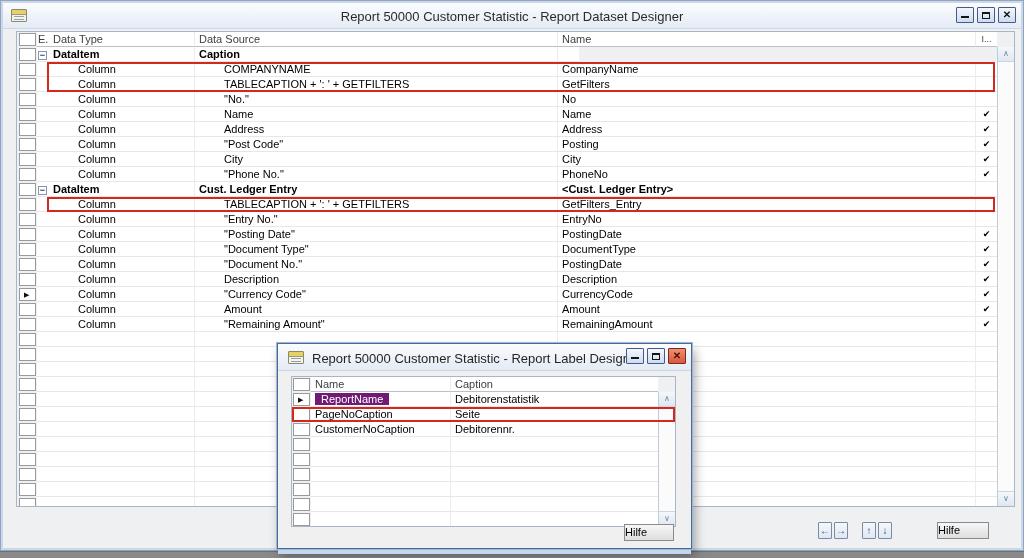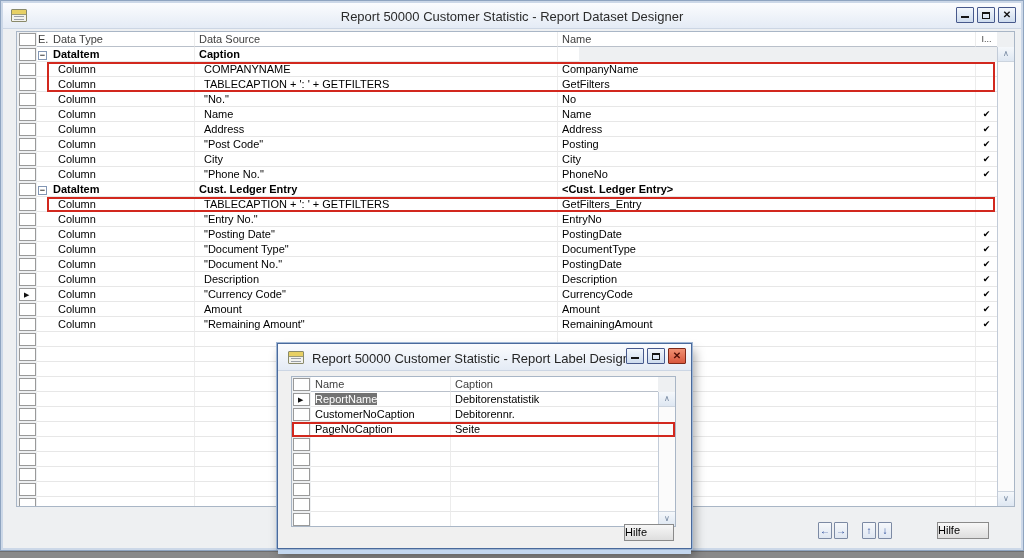--- a/index.html
+++ b/index.html
@@ -61,21 +61,21 @@
     border-bottom: 1px solid #e7e7e7; font-size: 11px; line-height: 14px;
     padding-left: 4px; white-space: nowrap; overflow: hidden; color: #000;
   }
   .vline { border-right: 1px solid #ececec; }
   .c-sel  { width: 20px; background: transparent; }
   .c-exp  { width: 12px; padding-left: 1px; }
   .c-type { width: 146px; }
   .c-src  { width: 363px; }
   .c-name { width: 418px; }
   .c-chk  { width: 21px; text-align: center; padding-left: 0; font-size: 9px; }
-  .indent { padding-left: 9px; }
+  .indent { padding-left: 29px; }
   .bold .b, .bold .hcell { font-weight: bold; }
   .selbox {
     width: 17px; height: 13px; border: 1px solid #9a9a9a; background: #fff;
     margin: 1px 0 0 2px; position: relative;
   }
   .marker {
     position: absolute; left: 4px; top: 1px; font-size: 7px; color: #111; line-height: 10px;
   }
   .expbox {
     display: inline-block; width: 9px; height: 9px; border: 1px solid #8296b4; background: #fff;
@@ -129,21 +129,21 @@
   .dialog .app-icon { left: 10px; top: 7px; }
   .dgrid {
     position: absolute; left: 13px; top: 32px; width: 385px; height: 151px;
     border: 1px solid #a9b6c6; background: #fff;
   }
   .d-sel  { width: 19px; background: transparent; }
   .d-name { width: 140px; }
   .d-cap  { width: 207px; }
   .dgrid .selbox { margin-left: 1px; }
   .dlg-vscroll { left: 366px; }
-  .sel-text { background: #737373; color: #fff; padding: 0 0; }
+  .sel-text { background: #701a75; color: #fff; padding: 0 6px; }
   .dhl { left: 0; right: 0; }
   .help-dlg { position: absolute; left: 346px; top: 180px; width: 50px; height: 17px; line-height: 15px; }
   .bottom-strip {
     position: absolute; left: 0; right: 0; bottom: 0; height: 7px;
     background: #898989; border-top: 1px solid #6f6f6f;
   }
 </style>
 </head>
 <body>
 
@@ -538,30 +538,30 @@
                 <span class="marker">▶</span>
               </div>
             </div>
             <div class="d-name b vline"><span class="sel-text">ReportName</span></div>
             <div class="d-cap b">Debitorenstatistik</div>
           </div>
           <div class="row">
             <div class="d-sel">
               <div class="selbox"></div>
             </div>
-            <div class="d-name b vline">CustomerNoCaption</div>
-            <div class="d-cap b">Debitorennr.</div>
-          </div>
-          <div class="row">
-            <div class="d-sel">
-              <div class="selbox"></div>
-            </div>
             <div class="d-name b vline">PageNoCaption</div>
             <div class="d-cap b">Seite</div>
             <div class="hl dhl single"></div>
+          </div>
+          <div class="row">
+            <div class="d-sel">
+              <div class="selbox"></div>
+            </div>
+            <div class="d-name b vline">CustomerNoCaption</div>
+            <div class="d-cap b">Debitorennr.</div>
           </div>
           <div class="row">
             <div class="d-sel">
               <div class="selbox"></div>
             </div>
             <div class="d-name b vline"></div>
             <div class="d-cap b"></div>
           </div>
           <div class="row">
             <div class="d-sel">

